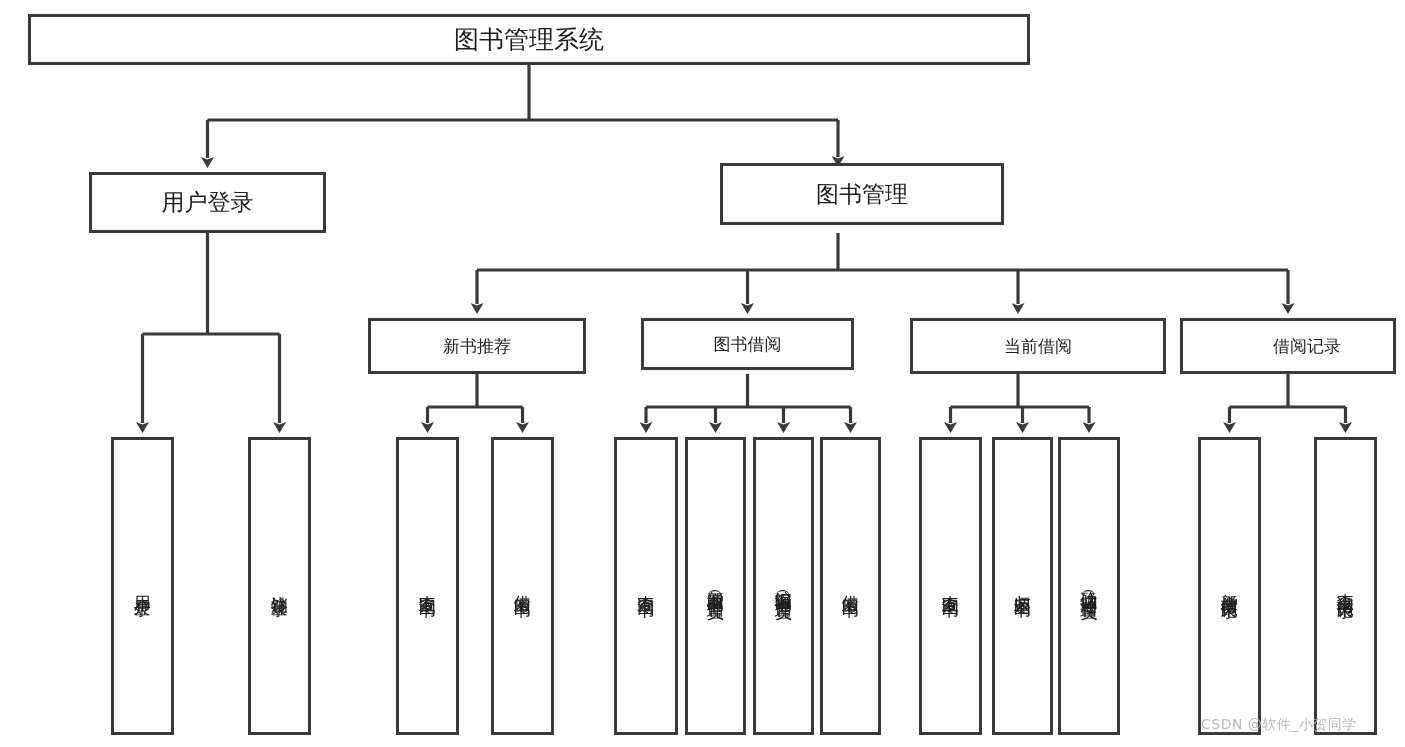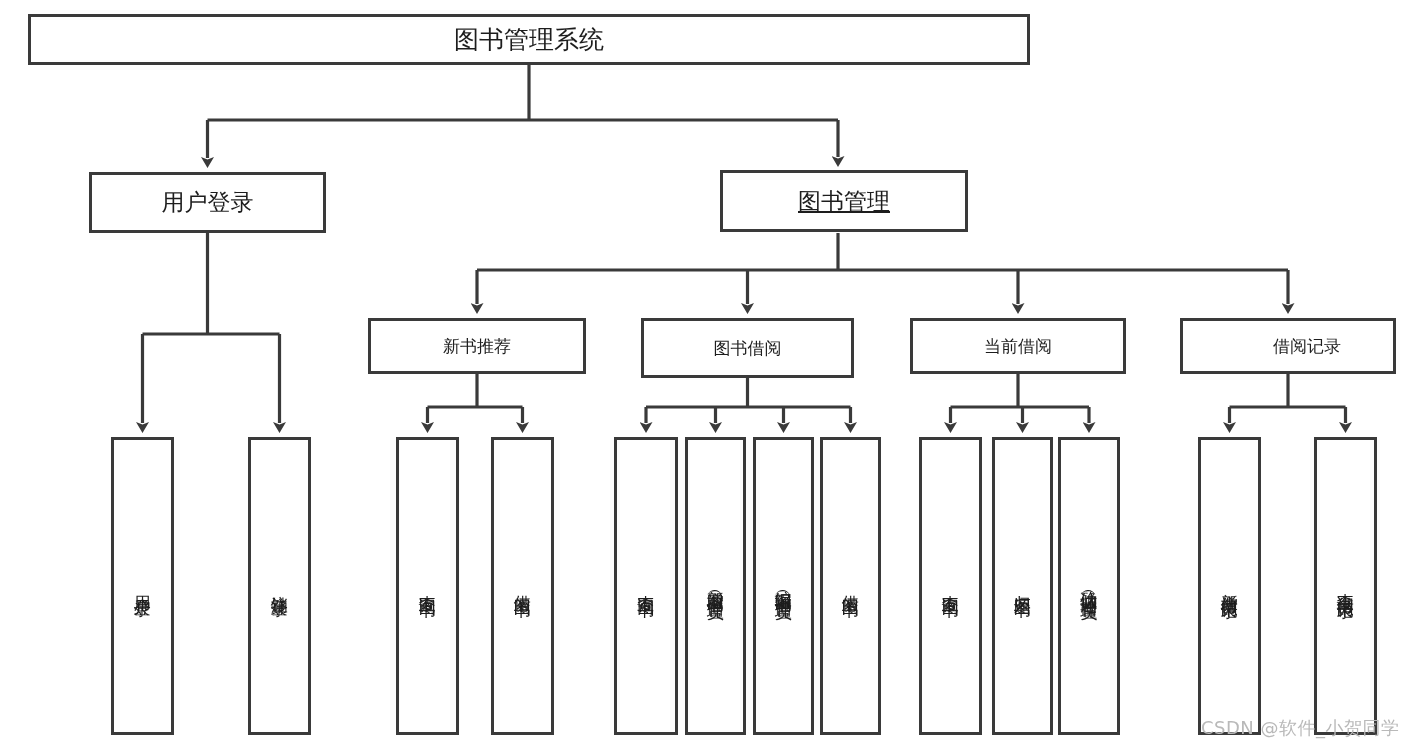--- a/index.html
+++ b/index.html
@@ -52,21 +52,21 @@
     position: absolute;
     left: 0;
     top: 0;
     width: 1405px;
     height: 747px;
     pointer-events: none;
   }
   .watermark {
     position: absolute;
     color: #b9b9b9;
-    font-size: 18px;
+    font-size: 14px;
     white-space: nowrap;
     letter-spacing: 0.5px;
   }
 </style>
 </head>
 <body>
 
 <div id="canvas">
 
   <svg class="edges" viewBox="0 0 1405 747">
@@ -112,30 +112,30 @@
       </g>
   </svg>
 
   <div id="nodes-layer">
       <div class="node level-0" style="left: 20px; top: 14px; width: 1002px; height: 51px;">
         <span class="node-label">图书管理系统</span>
       </div>
       <div class="node level-1" style="left: 81px; top: 172px; width: 237px; height: 61px;">
         <span class="node-label">用户登录</span>
       </div>
-      <div class="node level-1" style="left: 712px; top: 170px; width: 248px; height: 62px; text-decoration: underline;">
+      <div class="node level-1" style="left: 712px; top: 163px; width: 284px; height: 62px;">
         <span class="node-label">图书管理</span>
       </div>
       <div class="node level-2" style="left: 360px; top: 318px; width: 218px; height: 56px;">
         <span class="node-label">新书推荐</span>
       </div>
-      <div class="node level-2" style="left: 633px; top: 318px; width: 213px; height: 60px;">
+      <div class="node level-2" style="left: 633px; top: 318px; width: 213px; height: 52px;">
         <span class="node-label">图书借阅</span>
       </div>
-      <div class="node level-2" style="left: 902px; top: 318px; width: 216px; height: 56px;">
+      <div class="node level-2" style="left: 902px; top: 318px; width: 256px; height: 56px;">
         <span class="node-label">当前借阅</span>
       </div>
       <div class="node level-2" style="left: 1172px; top: 318px; width: 216px; height: 56px; padding-left: 38px;">
         <span class="node-label">借阅记录</span>
       </div>
       <div class="node level-2 vertical" style="left: 103px; top: 437px; width: 63px; height: 298px;">
         <span class="node-label">用户登录</span>
       </div>
       <div class="node level-2 vertical" style="left: 240px; top: 437px; width: 63px; height: 298px;">
         <span class="node-label">注销登录</span>

